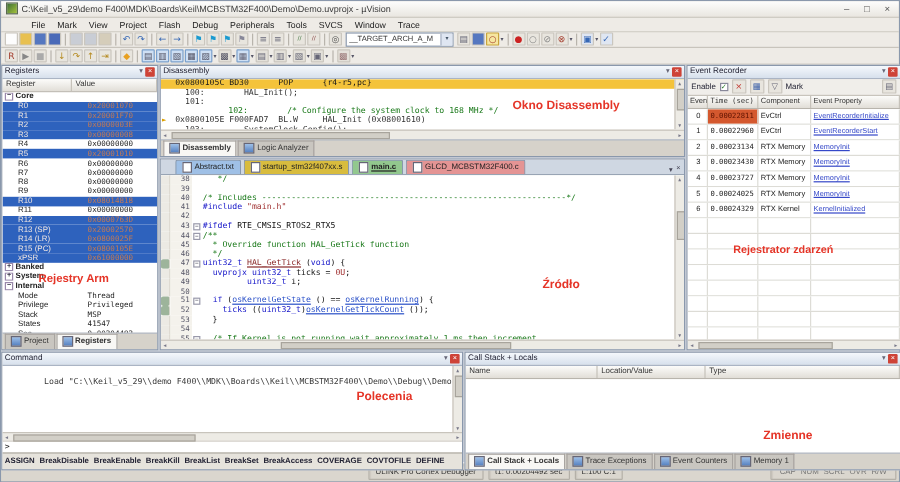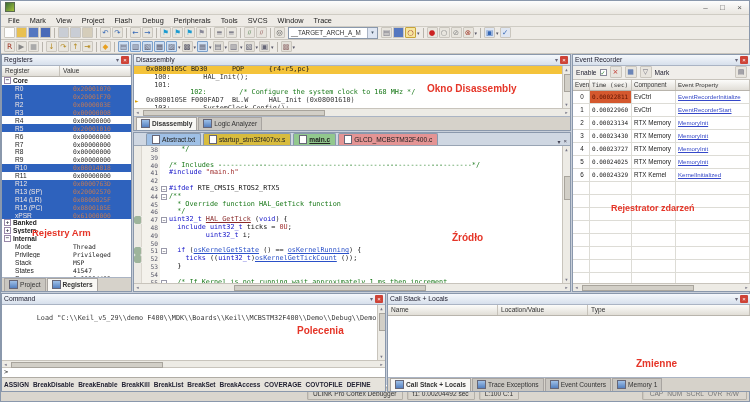--- a/index.html
+++ b/index.html
@@ -5,21 +5,21 @@
   html,body{margin:0;padding:0;overflow:hidden;}
   body{width:750px;height:402px;font-family:"Liberation Sans",sans-serif;background:#d6d2ca;font-size:7px;color:#222;}
   .win{width:750px;height:402px;box-sizing:border-box;border:1px solid #8a98ac;display:flex;flex-direction:column;background:#d6d2ca;}
 
   
   .titlebar{height:13px;display:flex;align-items:center;padding:0 4px;background:linear-gradient(#fdfdfd,#e9e6e0);border-bottom:1px solid #cfccc4;}
   .appicon{width:8px;height:8px;background:linear-gradient(135deg,#3c6e38,#a6c43a);border:1px solid #5a6a50;margin-right:3px;flex:none;}
   .title-text{font-size:7.5px;color:#3a3a3a;white-space:nowrap;overflow:hidden;}
   .winbtns{margin-left:auto;display:flex;gap:6px;}
   .wbtn{width:11px;text-align:center;color:#555;font-size:8px;line-height:11px;}
-  .menubar{height:11px;display:flex;align-items:center;background:#eeebe6;padding-left:2px;border-bottom:1px solid #cfccc4;}
+  .menubar{height:11px;display:flex;align-items:center;background:#eeebe6;padding-left:20px;border-bottom:1px solid #cfccc4;}
   .mi{padding:0 5px;font-size:7.3px;color:#222;}
   .tb{height:13px;display:flex;align-items:center;background:#eeebe6;padding-left:3px;gap:1px;border-bottom:1px solid #c8c4bc;}
   .tbi{width:11px;height:11px;box-sizing:border-box;border:1px solid #cac6be;border-radius:1px;display:inline-flex;align-items:center;justify-content:center;font-size:7.5px;line-height:1;font-family:"DejaVu Sans",sans-serif;background:#e4e1da;flex:none;}
   .tbi.pressed{background:#cfe0f4!important;border-color:#7aa0cc;}
   .tbi.hl{background:#f6e6a0!important;border-color:#c8a43c;}
   .tbw{display:inline-flex;align-items:center;flex:none;}
   .dd{font-size:5px;color:#556;margin-left:1px;}
   .tsep{width:1px;height:10px;background:#b8b4ac;margin:0 2px;flex:none;}
   .combo{width:86px;height:10px;background:#fff;border:1px solid #8a98ac;display:flex;align-items:center;font-size:6.3px;padding-left:2px;margin:0 2px;flex:none;color:#333;}
   .combo .ca{margin-left:auto;width:9px;background:#dfe6f2;border-left:1px solid #aab4c4;text-align:center;font-size:5px;color:#456;height:100%;line-height:9px;}
@@ -128,20 +128,21 @@
   .spacer{flex:1;}
   .flag{color:#777;margin:0 2px;}
 </style>
 </head>
 <body>
 
 <div class="win">
 
   <div class="titlebar">
     <span class="appicon"></span>
+    <span class="title-text">C:\Keil_v5_29\demo F400\MDK\Boards\Keil\MCBSTM32F400\Demo\Demo.uvprojx - µVision</span>
     <span class="winbtns">
       <span class="wbtn">–</span>
       <span class="wbtn">□</span>
       <span class="wbtn">×</span>
     </span>
   </div>
 
   <div class="menubar" id="menubar">
       <span class="mi">File</span>
       <span class="mi">Mark</span>
@@ -572,21 +573,21 @@
             <span class="enum">47</span>
             <span class="efold">
               <span class="fbox">−</span>
             </span>
             <span class="ecode"><span class="k">uint32_t</span><span class="t"> </span><span class="d">HAL_GetTick</span><span class="t"> (</span><span class="k">void</span><span class="t">) {</span></span>
           </div>
           <div class="eline">
             <span class="egut"></span>
             <span class="enum">48</span>
             <span class="efold"></span>
-            <span class="ecode"><span class="t">  </span><span class="k">include</span><span class="t"> </span><span class="k">uint32_t</span><span class="t"> ticks = </span><span class="n">0U</span><span class="t">;</span></span>
+            <span class="ecode"><span class="t">  </span><span class="k">uvprojx</span><span class="t"> </span><span class="k">uint32_t</span><span class="t"> ticks = </span><span class="n">0U</span><span class="t">;</span></span>
           </div>
           <div class="eline">
             <span class="egut"></span>
             <span class="enum">49</span>
             <span class="efold"></span>
             <span class="ecode"><span class="t">         </span><span class="k">uint32_t</span><span class="t"> i;</span></span>
           </div>
           <div class="eline">
             <span class="egut"></span>
             <span class="enum">50</span>

